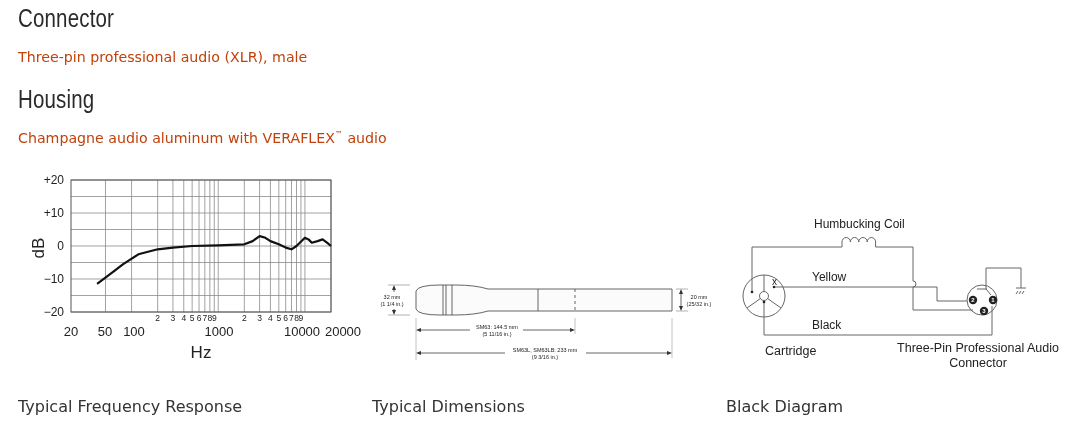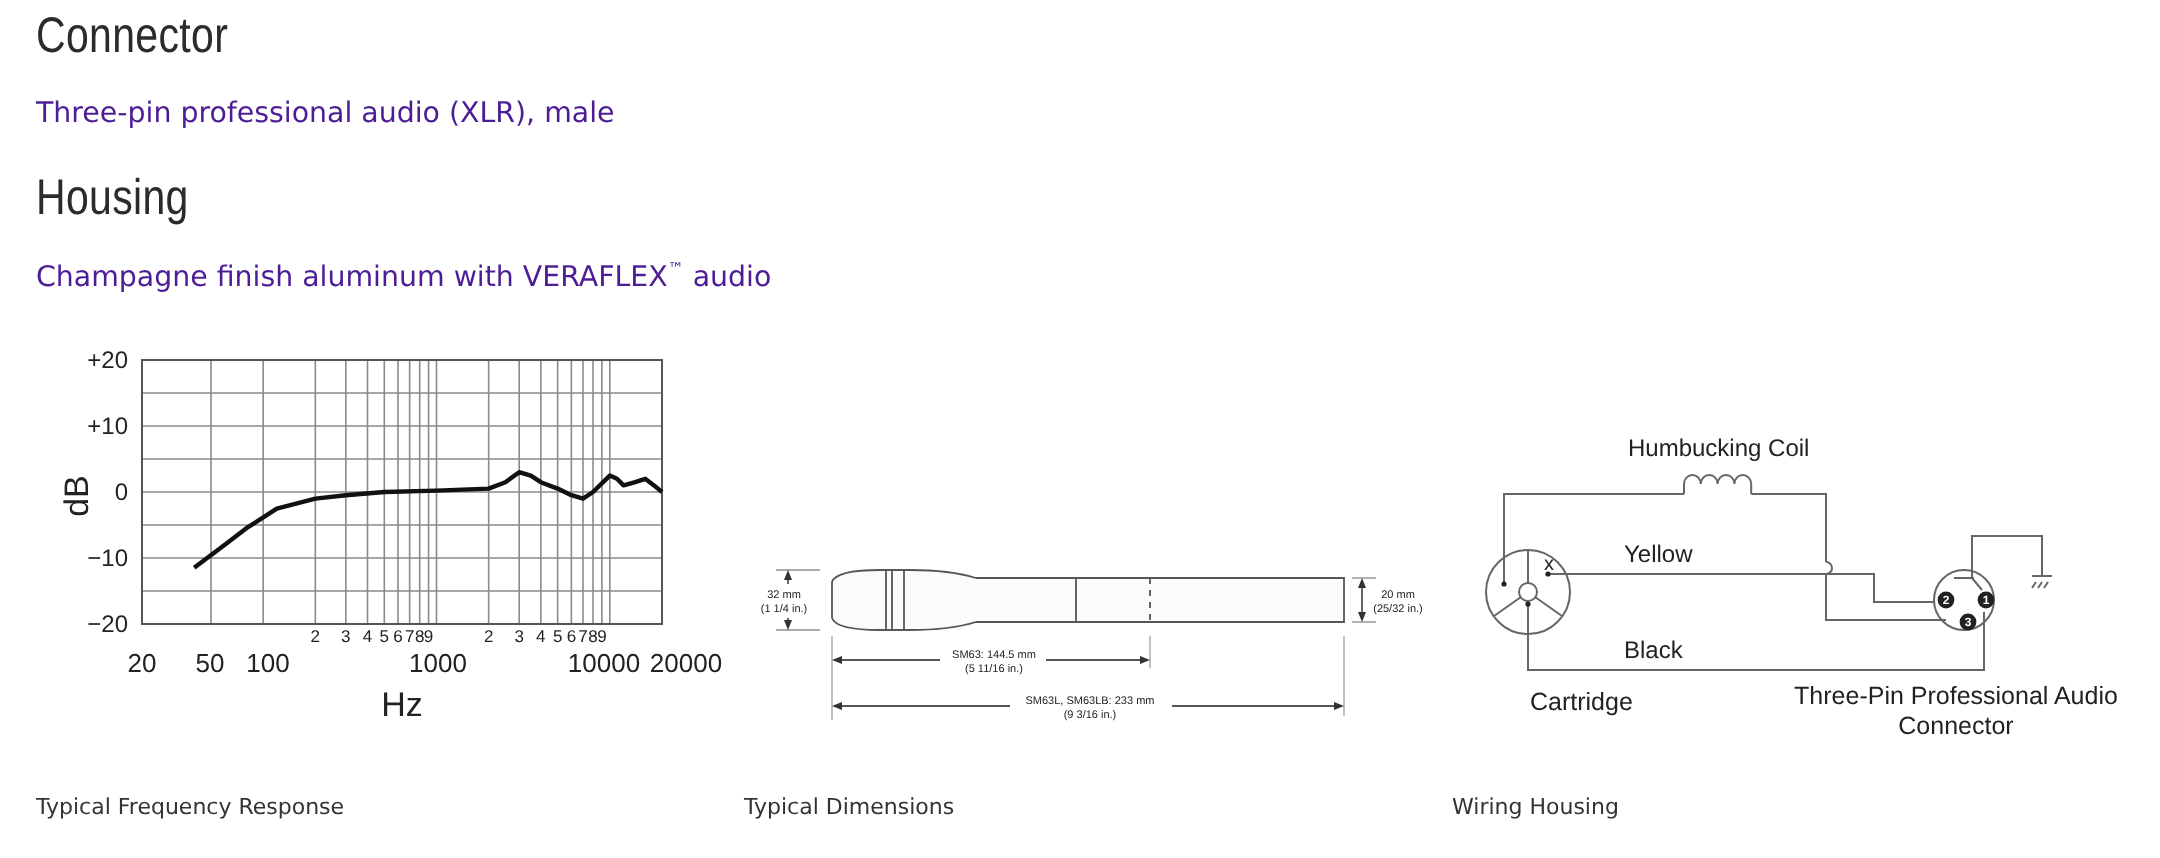--- a/index.html
+++ b/index.html
@@ -1,30 +1,30 @@
 <!DOCTYPE html>
 <html><head>
   <meta charset="utf-8">
   <style>
     html, body { margin: 0; padding: 0; background: #ffffff; }
     body { width: 1080px; height: 429px; position: relative; overflow: hidden; font-family: "DejaVu Sans", sans-serif; color: #333333; }
     .h2 { position: absolute; left: 18px; font-family: "Liberation Sans", sans-serif; font-size: 25px; color: #2b2b2b; transform: scaleX(0.82); transform-origin: left top; letter-spacing: 0.2px; }
-    .p { position: absolute; left: 18px; font-family: "DejaVu Sans", sans-serif; font-size: 14.2px; color: #4c1d95; }
+    .p { position: absolute; left: 18px; font-family: "DejaVu Sans", sans-serif; font-size: 14.2px; color: #c2410c; }
     .p sup { font-size: 8px; vertical-align: 6px; }
-    .caption { position: absolute; top: 397px; font-family: "DejaVu Sans", sans-serif; font-size: 11px; color: #333333; }
+    .caption { position: absolute; top: 397px; font-family: "DejaVu Sans", sans-serif; font-size: 16px; color: #333333; }
     svg { position: absolute; left: 0; top: 0; }
     svg text { font-family: "Liberation Sans", sans-serif; fill: #222; }
   </style>
 </head>
 <body>
 
 <div class="h2" style="top:4px;">Connector</div>
 <div class="p" style="top:49px;">Three-pin professional audio (XLR), male</div>
 <div class="h2" style="top:85px;">Housing</div>
-<div class="p" style="top:130px;"><span>Champagne finish aluminum with VERAFLEX</span><sup>™</sup><span> audio</span></div>
+<div class="p" style="top:130px;"><span>Champagne audio aluminum with VERAFLEX</span><sup>™</sup><span> audio</span></div>
 
 <svg width="1080" height="429">
   <g id="grid" stroke="#8a8a8a" stroke-width="0.8" fill="none">
       <line x1="71" x2="331" y1="312" y2="312"></line>
       <line x1="71" x2="331" y1="295.5" y2="295.5"></line>
       <line x1="71" x2="331" y1="279" y2="279"></line>
       <line x1="71" x2="331" y1="262.5" y2="262.5"></line>
       <line x1="71" x2="331" y1="246" y2="246"></line>
       <line x1="71" x2="331" y1="229.5" y2="229.5"></line>
       <line x1="71" x2="331" y1="213" y2="213"></line>
@@ -183,13 +183,13 @@
     <text x="812" y="329">Black</text>
     <text x="765" y="355" font-size="12.5">Cartridge</text>
     <text x="772" y="285" font-size="10">x</text>
     <text x="978" y="352" font-size="12.5" text-anchor="middle">Three-Pin Professional Audio</text>
     <text x="978" y="367" font-size="12.5" text-anchor="middle">Connector</text>
   </g>
 </svg>
 
 <div class="caption" style="left:18px;">Typical Frequency Response</div>
 <div class="caption" style="left:372px;">Typical Dimensions</div>
-<div class="caption" style="left:726px;">Wiring Housing</div>
+<div class="caption" style="left:726px;">Black Diagram</div>
 
 </body></html>

